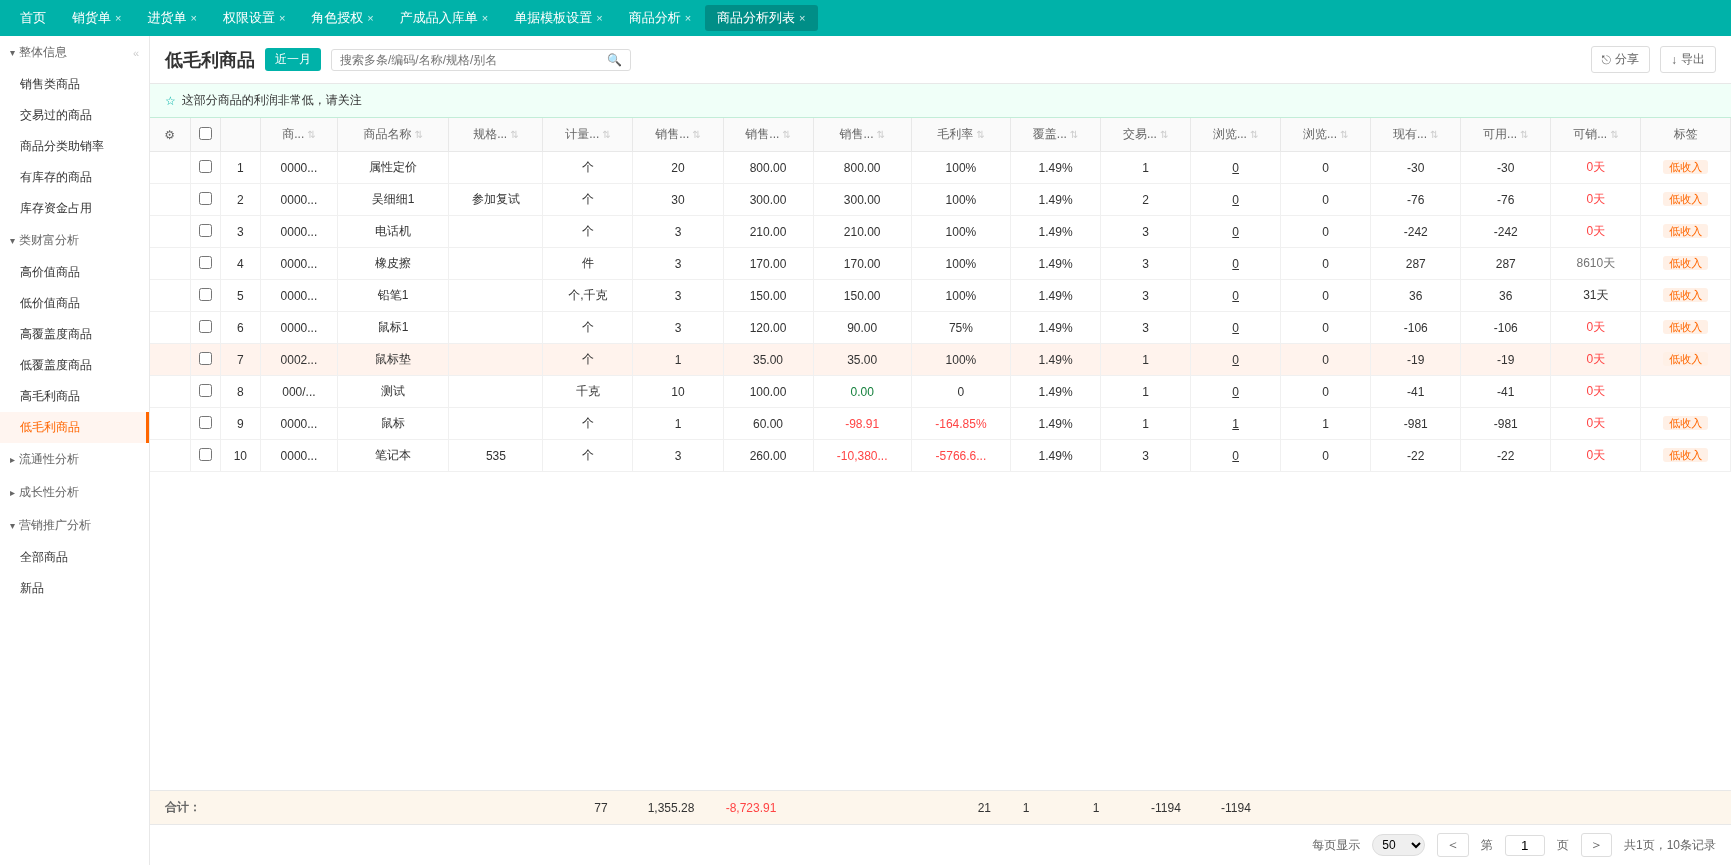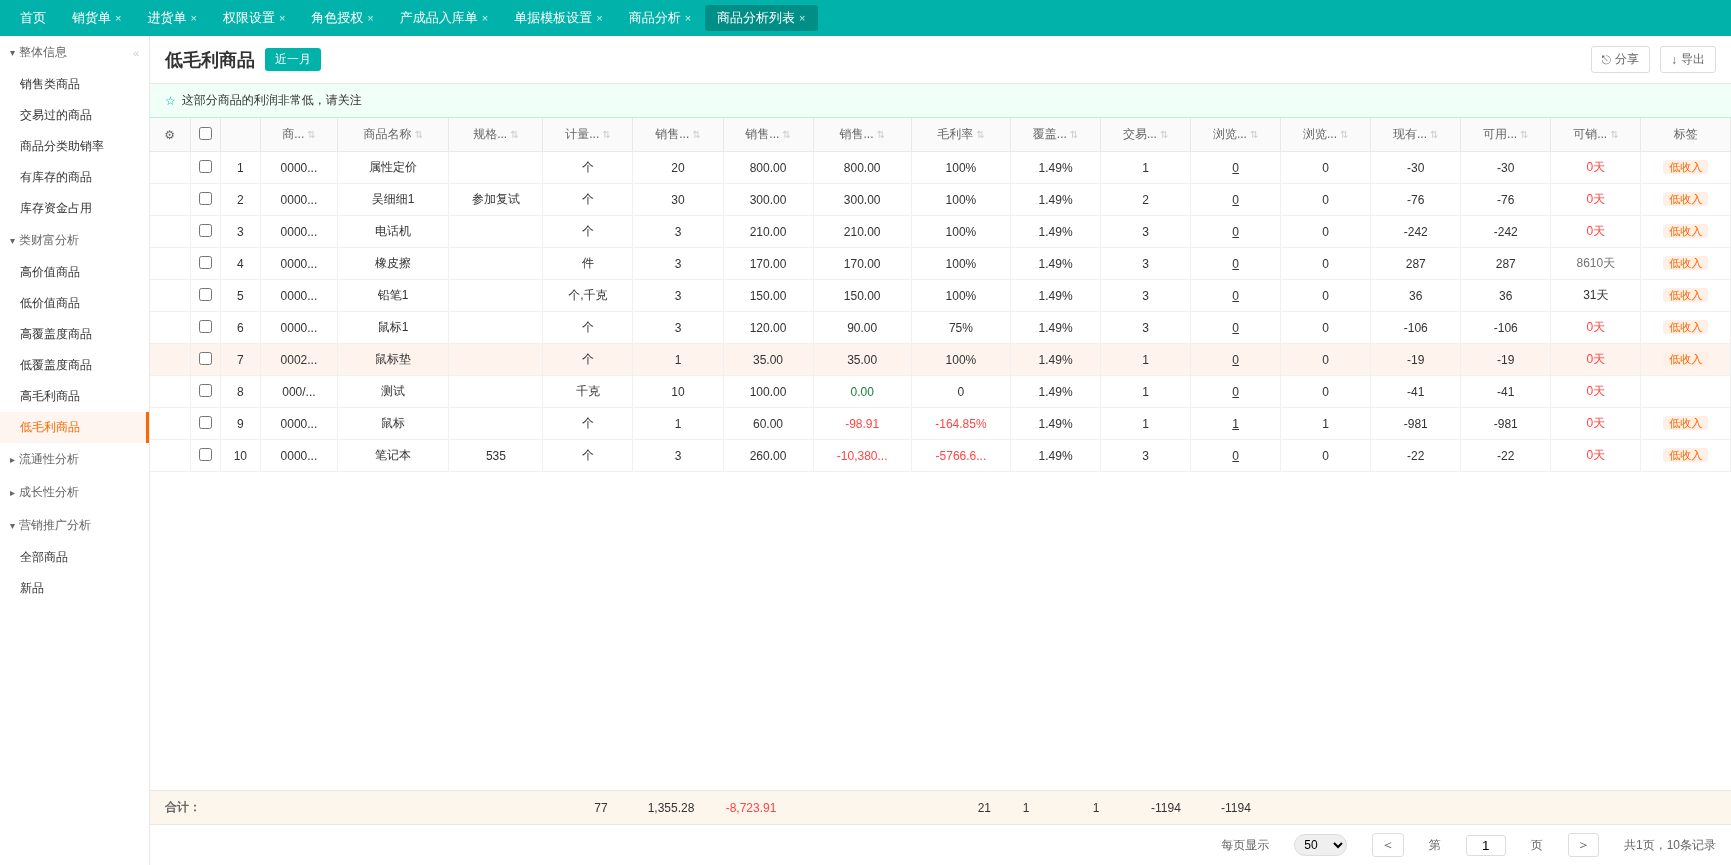--- a/index.html
+++ b/index.html
@@ -203,21 +203,21 @@
     .footer-label { color: #666; font-weight: bold; }
 
     
     .pagination-bar {
       background: #fff;
       border-top: 1px solid #e8e8e8;
       padding: 8px 15px;
       display: flex;
       align-items: center;
       justify-content: flex-end;
-      gap: 25px;
+      gap: 12px;
       font-size: 12px;
       color: #666;
     }
     .pagination-bar select {
       border: 1px solid #ddd;
       padding: 2px 5px;
       border-radius: 11px;
       font-size: 12px;
     }
     .pagination-btn {
@@ -324,20 +324,24 @@
     </div>
     <div class="sidebar-item">全部商品</div>
     <div class="sidebar-item">新品</div>
   </aside>
 
   <div class="content">
 
     <div class="page-header">
       <span class="page-title">低毛利商品</span>
       <button class="filter-btn">近一月</button>
+      <div class="search-box">
+        <input type="text" placeholder="搜索多条/编码/名称/规格/别名" style="">
+        <span style="color:#999; cursor:pointer;">🔍</span>
+      </div>
       <div class="header-actions">
         <div class="action-btn">
           <span>⎋</span>
           <span>分享</span>
         </div>
         <div class="action-btn">
           <span>↓</span>
           <span>导出</span>
         </div>
       </div>

